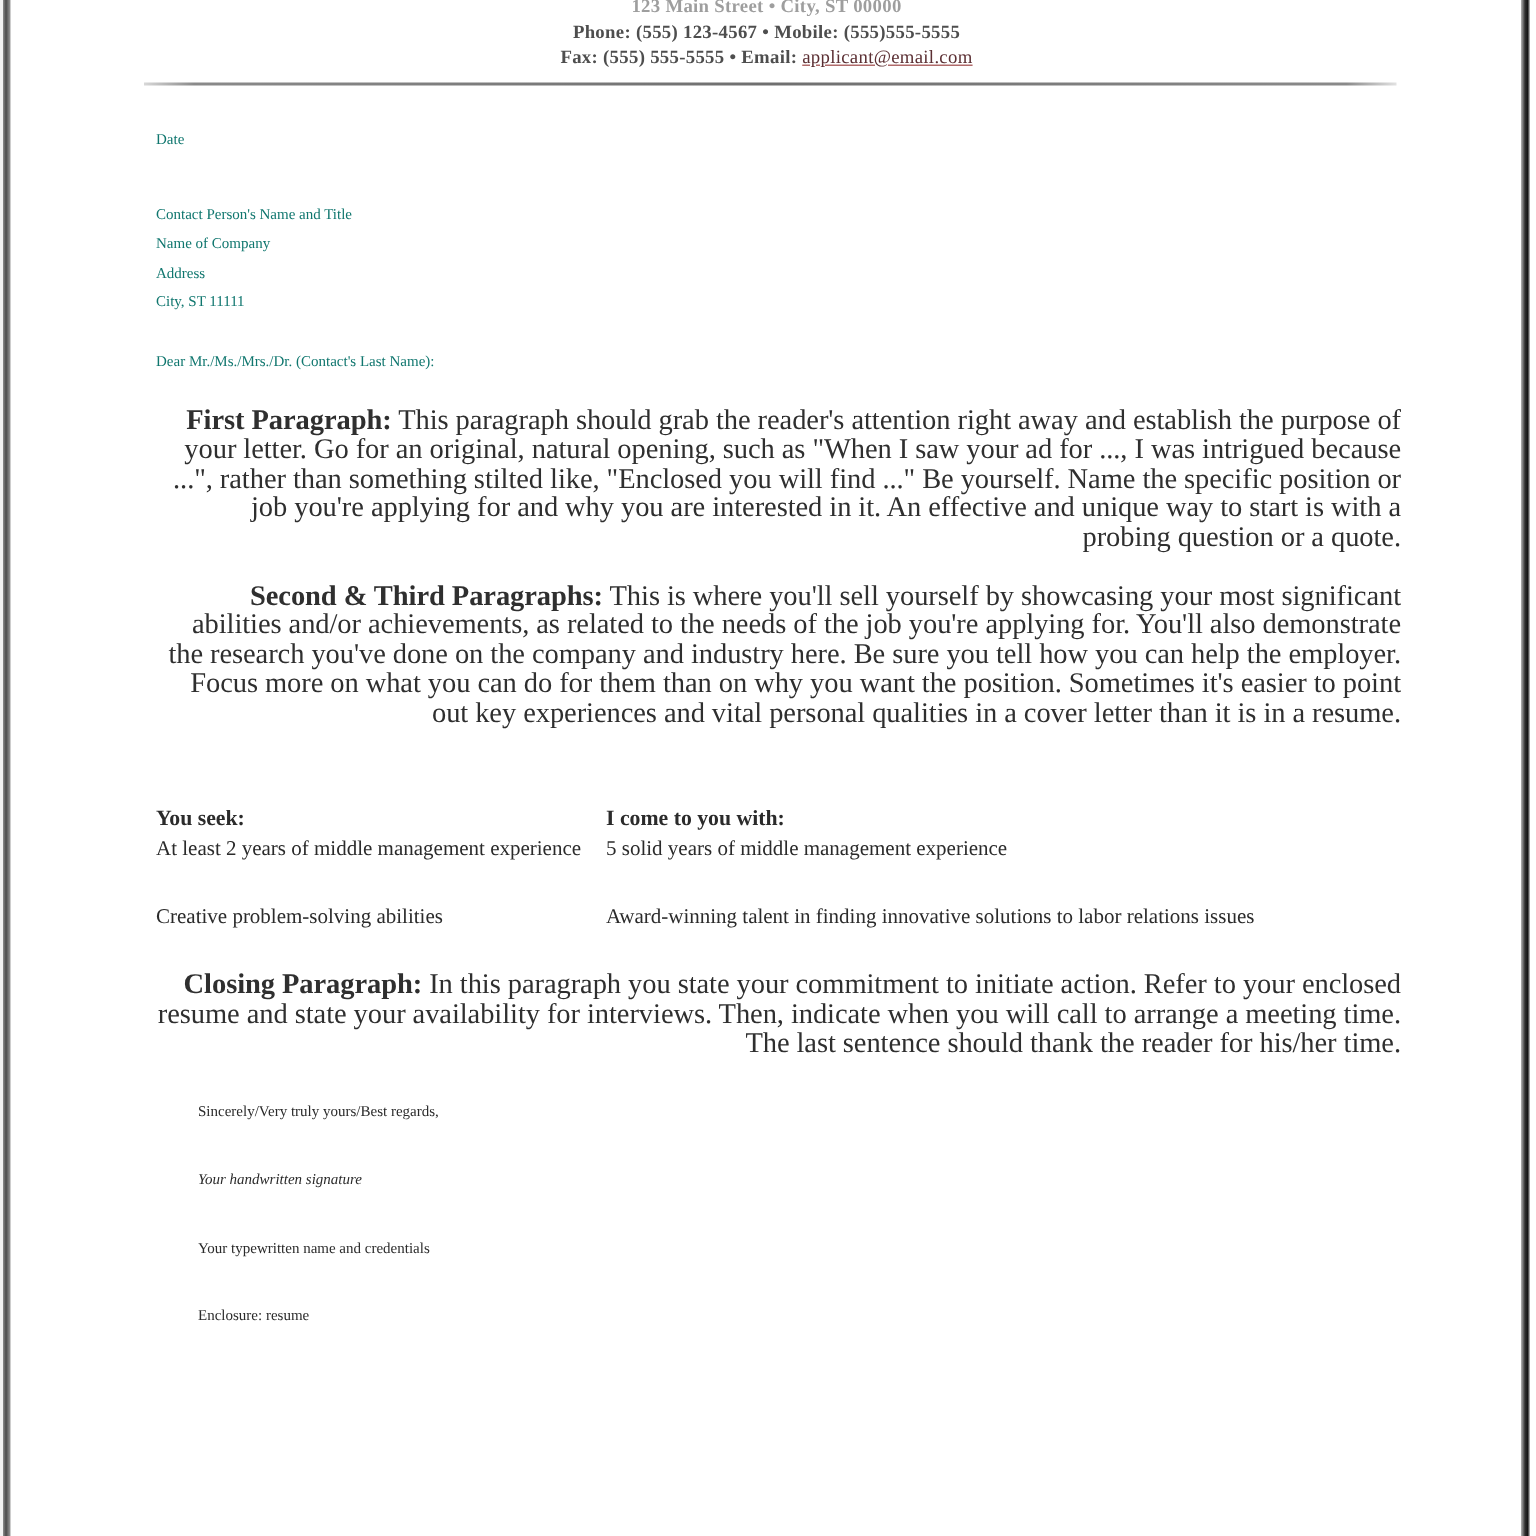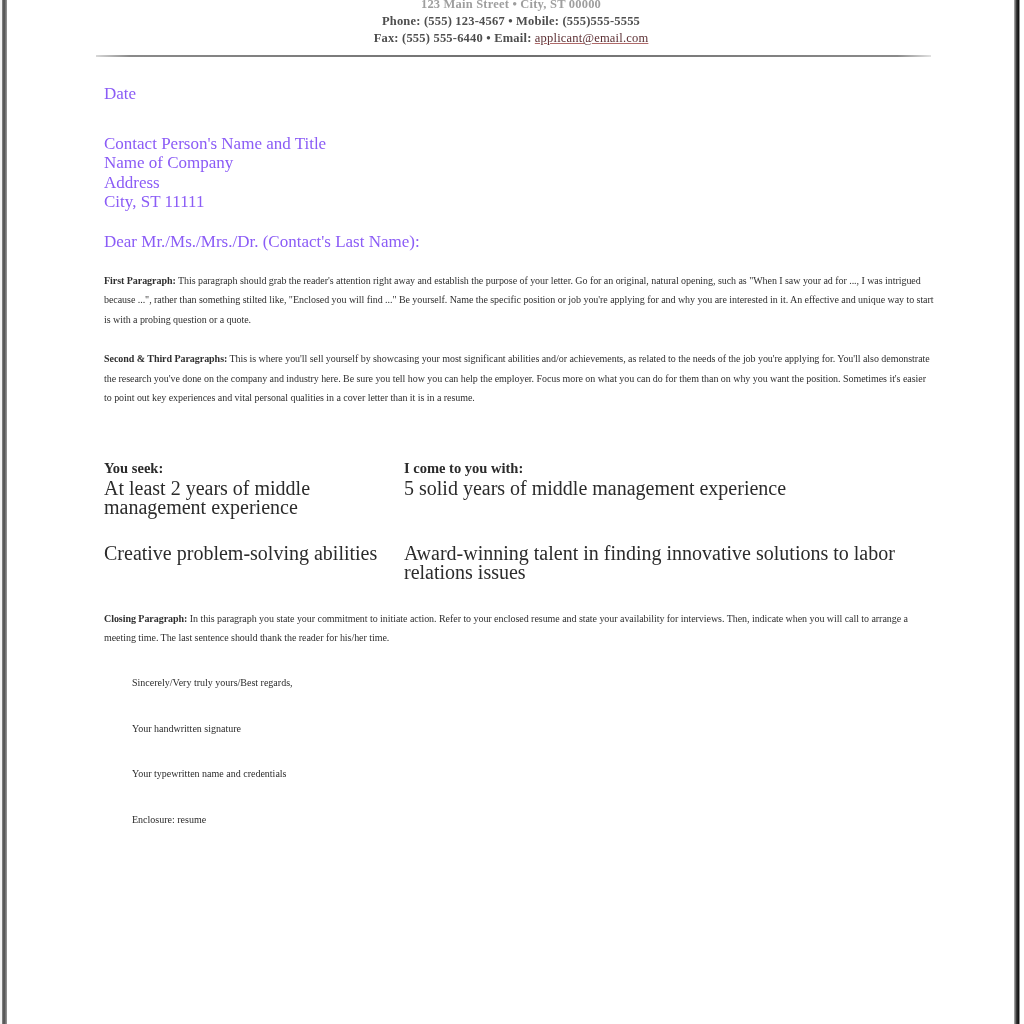--- a/index.html
+++ b/index.html
@@ -97,31 +97,31 @@
   
   #body-area {
     position: absolute;
     left: 96px;
     top: 84px;
     width: 830px;
   }
   .block { margin: 0 0 0 0; }
 
   .line {
-    font-size: 17px;
+    font-size: 10px;
     line-height: 19.5px;
-    color: #8b5cf6;
+    color: #0f766e;
     white-space: pre-wrap;
   }
 
   .para {
-    font-size: 10px;
+    font-size: 19px;
     line-height: 19.4px;
     color: #2f2f2f;
-    text-align: left;
+    text-align: right;
     margin: 0;
     letter-spacing: -0.05px;
   }
   .para b { font-weight: bold; }
   .gap-md { height: 20px; }
   .gap-lg { height: 26px; }
 
   .spacer-date { height: 30px; }
 
   
@@ -135,47 +135,47 @@
     align-items: flex-start;
   }
   .col-left { width: 300px; flex: 0 0 300px; }
   .col-right { flex: 1 1 auto; }
   .col-head {
     font-weight: bold;
     font-size: 14.5px;
     line-height: 19.5px;
   }
   .col-text {
-    font-size: 20px;
+    font-size: 14px;
     line-height: 19.4px;
   }
 
   .sig-line {
     font-size: 10px;
     line-height: 19.5px;
     margin-left: 28px;
   }
-  .sig-italic { }
+  .sig-italic { font-style: italic; }
 </style>
 </head>
 <body>
 
 <div id="page-frame">
 
   <div class="edge-left-outer"></div>
   <div class="edge-left"></div>
   <div class="edge-right"></div>
   <div class="edge-right-outer"></div>
 
   <div id="sheet">
 
     <div id="letterhead">
       <div class="lh-line faded">123 Main Street • City, ST  00000</div>
       <div class="lh-line">Phone: (555) 123-4567 • Mobile: (555)555-5555</div>
-      <div class="lh-line"><span>Fax: (555) 555-6440 • Email: </span><span class="lh-email">applicant@email.com</span></div>
+      <div class="lh-line"><span>Fax: (555) 555-5555 • Email: </span><span class="lh-email">applicant@email.com</span></div>
     </div>
 
     <div id="header-rule"></div>
 
     <div id="body-area">
 
       <div class="line">Date</div>
 
       <div class="spacer-date"></div>
 

